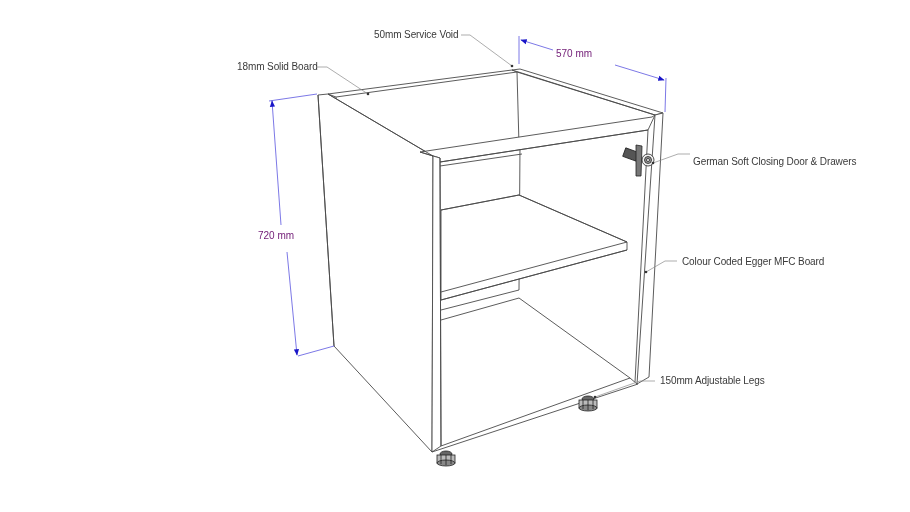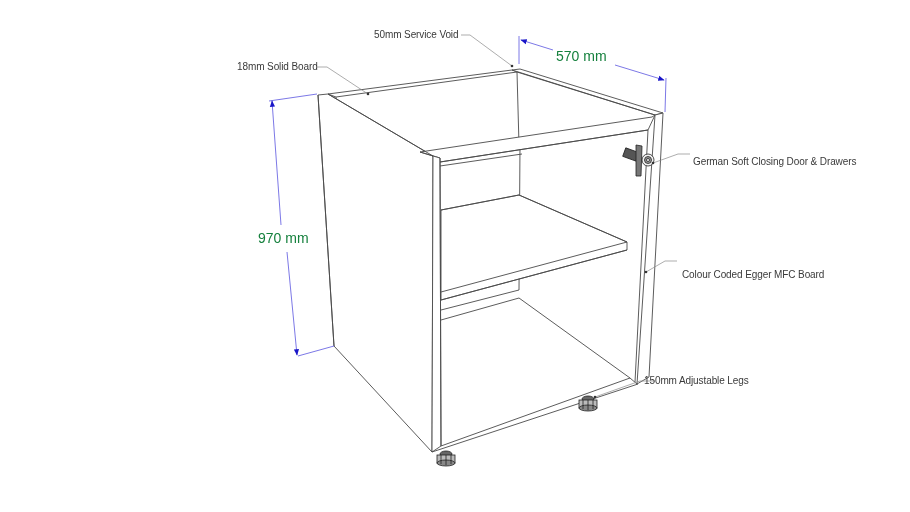--- a/index.html
+++ b/index.html
@@ -1,22 +1,22 @@
 <!DOCTYPE html>
 <html><head>
 <meta charset="utf-8">
 <style>
   html, body { margin: 0; padding: 0; background: #ffffff; }
   body { width: 910px; height: 512px; position: relative; overflow: hidden;
          font-family: "DejaVu Sans", sans-serif; }
   #canvas { position: absolute; left: 0; top: 0; width: 910px; height: 512px; }
   .label { position: absolute; font-family: Liberation Sans, sans-serif; font-size: 10px;
            color: #3a3a3a; white-space: nowrap; letter-spacing: -0.1px; }
-  .dim { position: absolute; font-family: "Liberation Sans", sans-serif; font-size: 14px;
-         color: #15803d; white-space: nowrap; }
+  .dim { position: absolute; font-family: "Liberation Sans", sans-serif; font-size: 10px;
+         color: #701a75; white-space: nowrap; }
 </style>
 </head>
 <body>
 
 <svg id="canvas" width="910" height="512" viewBox="0 0 910 512" xmlns="http://www.w3.org/2000/svg">
   <defs>
     <marker id="arrow" viewBox="0 0 10 10" refX="9" refY="5" markerWidth="8" markerHeight="8" orient="auto-start-reverse">
       <path d="M0,1 L10,5 L0,9 Z" fill="#1a16c8"></path>
     </marker>
   </defs>
@@ -131,19 +131,19 @@
   <g fill="#333">
     <circle cx="512" cy="66" r="1.3"></circle>
     <circle cx="368" cy="94" r="1.3"></circle>
     <circle cx="653" cy="163" r="1.3"></circle>
     <circle cx="646" cy="272" r="1.3"></circle>
     <circle cx="595" cy="397" r="1.3"></circle>
   </g>
 </svg>
 
 <div class="dim" style="left:556px; top:48px;">570 mm</div>
-<div class="dim" style="left:258px; top:230px;">970 mm</div>
+<div class="dim" style="left:258px; top:230px;">720 mm</div>
 
 <div class="label" style="left:374px; top:29px;">50mm Service Void</div>
 <div class="label" style="left:237px; top:61px;">18mm Solid Board</div>
 <div class="label" style="left:693px; top:156px;">German Soft Closing Door &amp; Drawers</div>
-<div class="label" style="left:682px; top:269px;">Colour Coded Egger MFC Board</div>
-<div class="label" style="left:644px; top:375px;">150mm Adjustable Legs</div>
+<div class="label" style="left:682px; top:256px;">Colour Coded Egger MFC Board</div>
+<div class="label" style="left:660px; top:375px;">150mm Adjustable Legs</div>
 
 </body></html>

